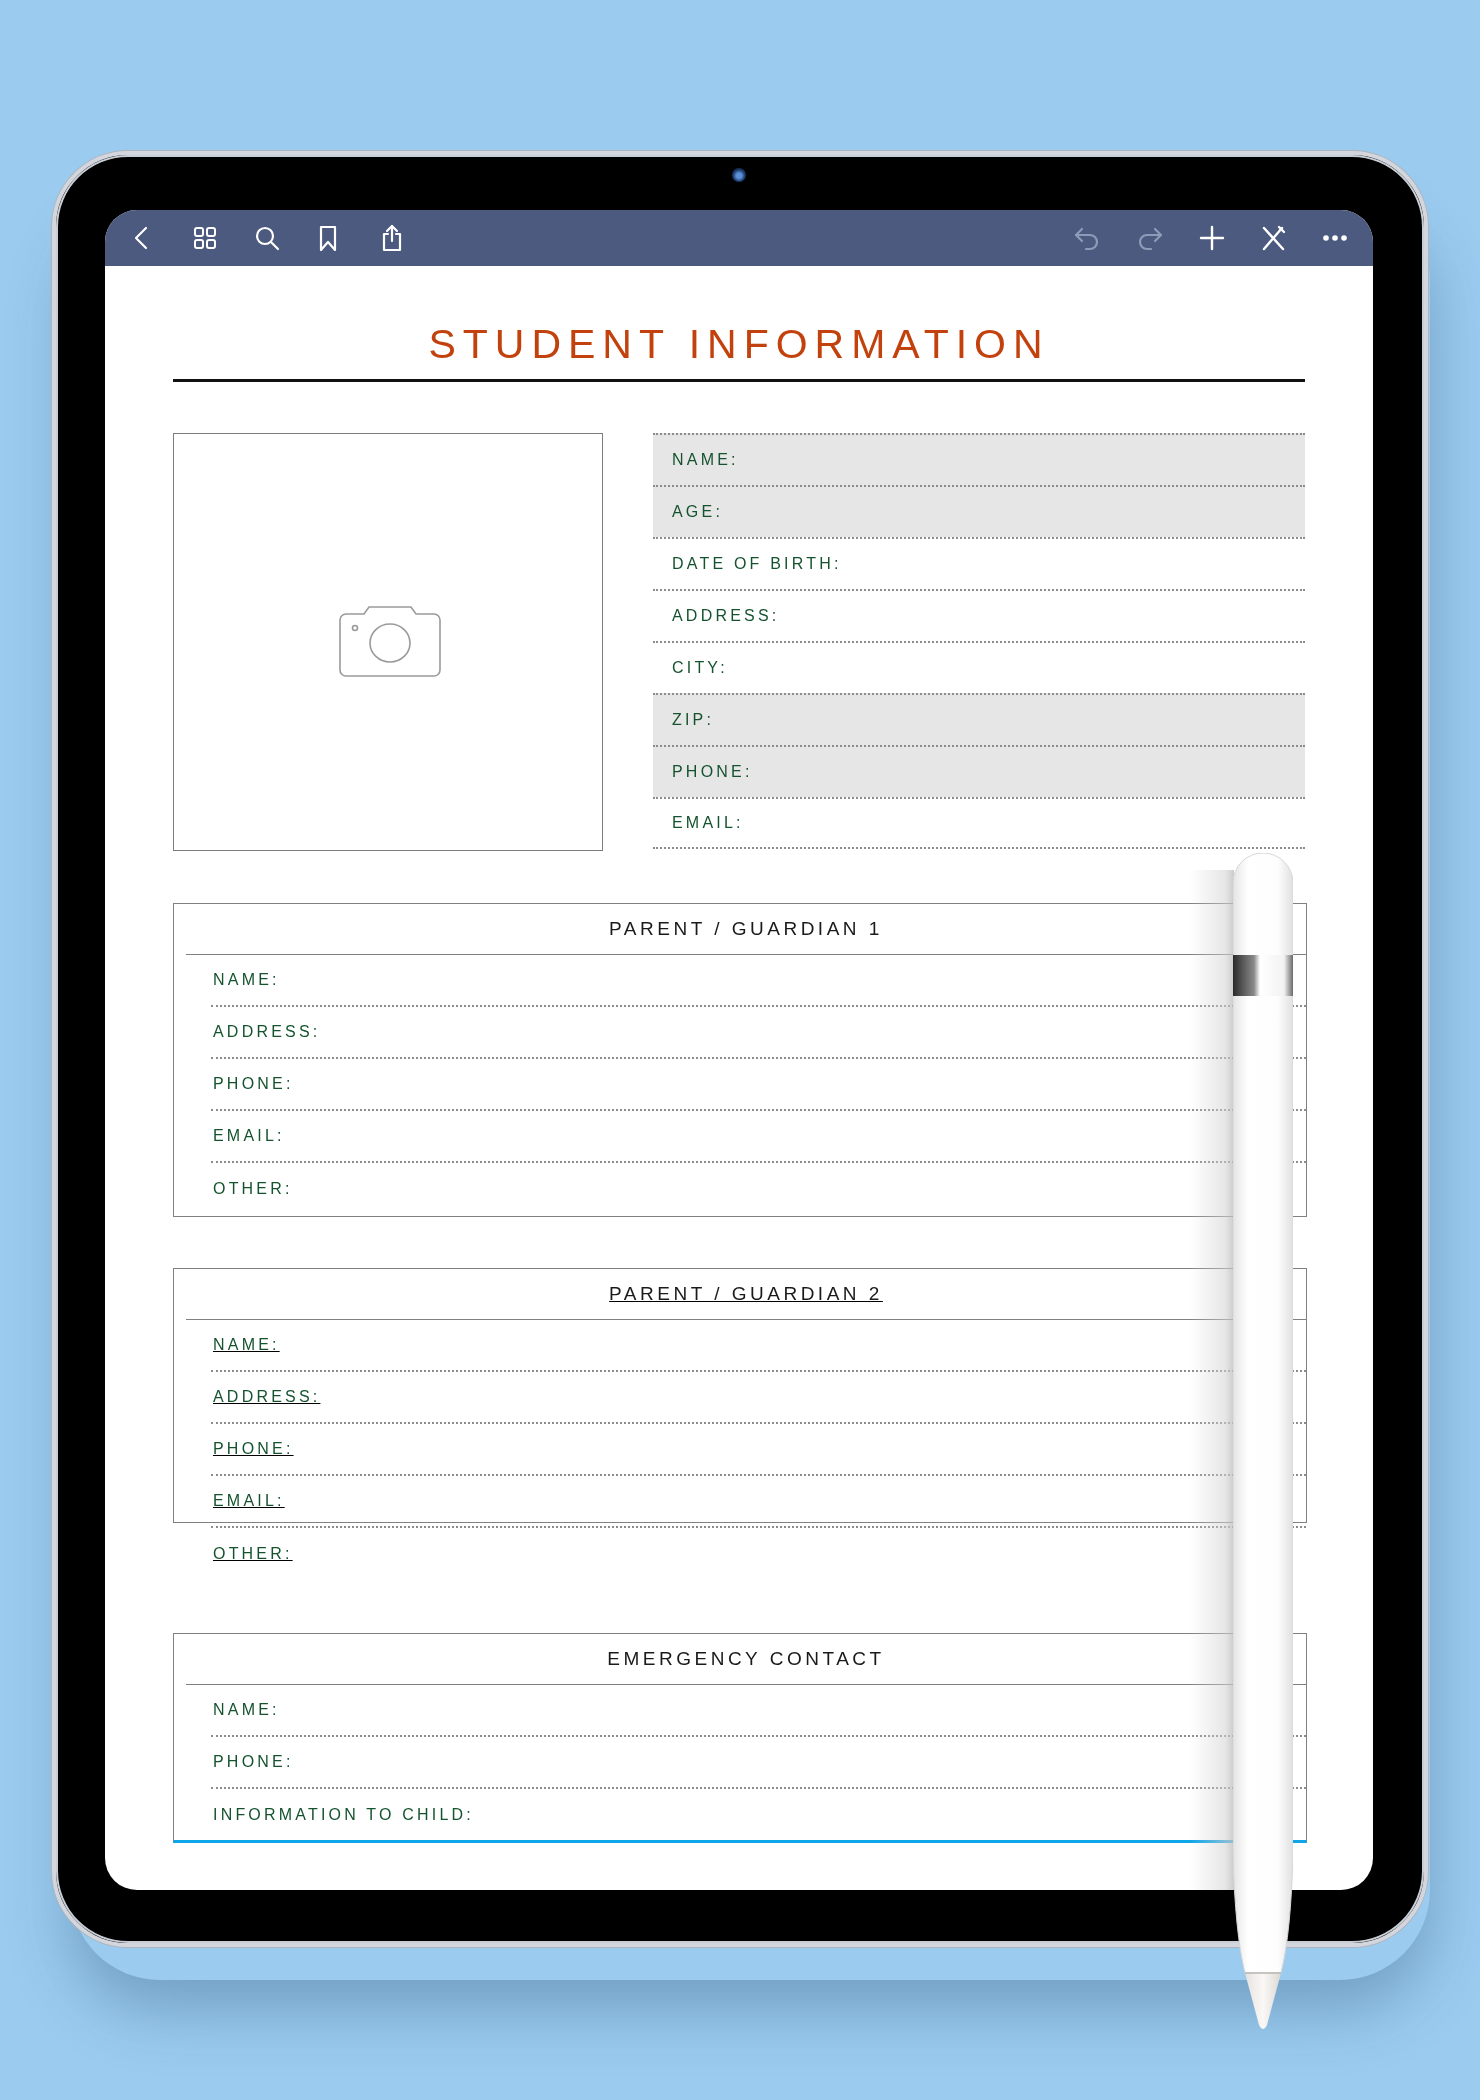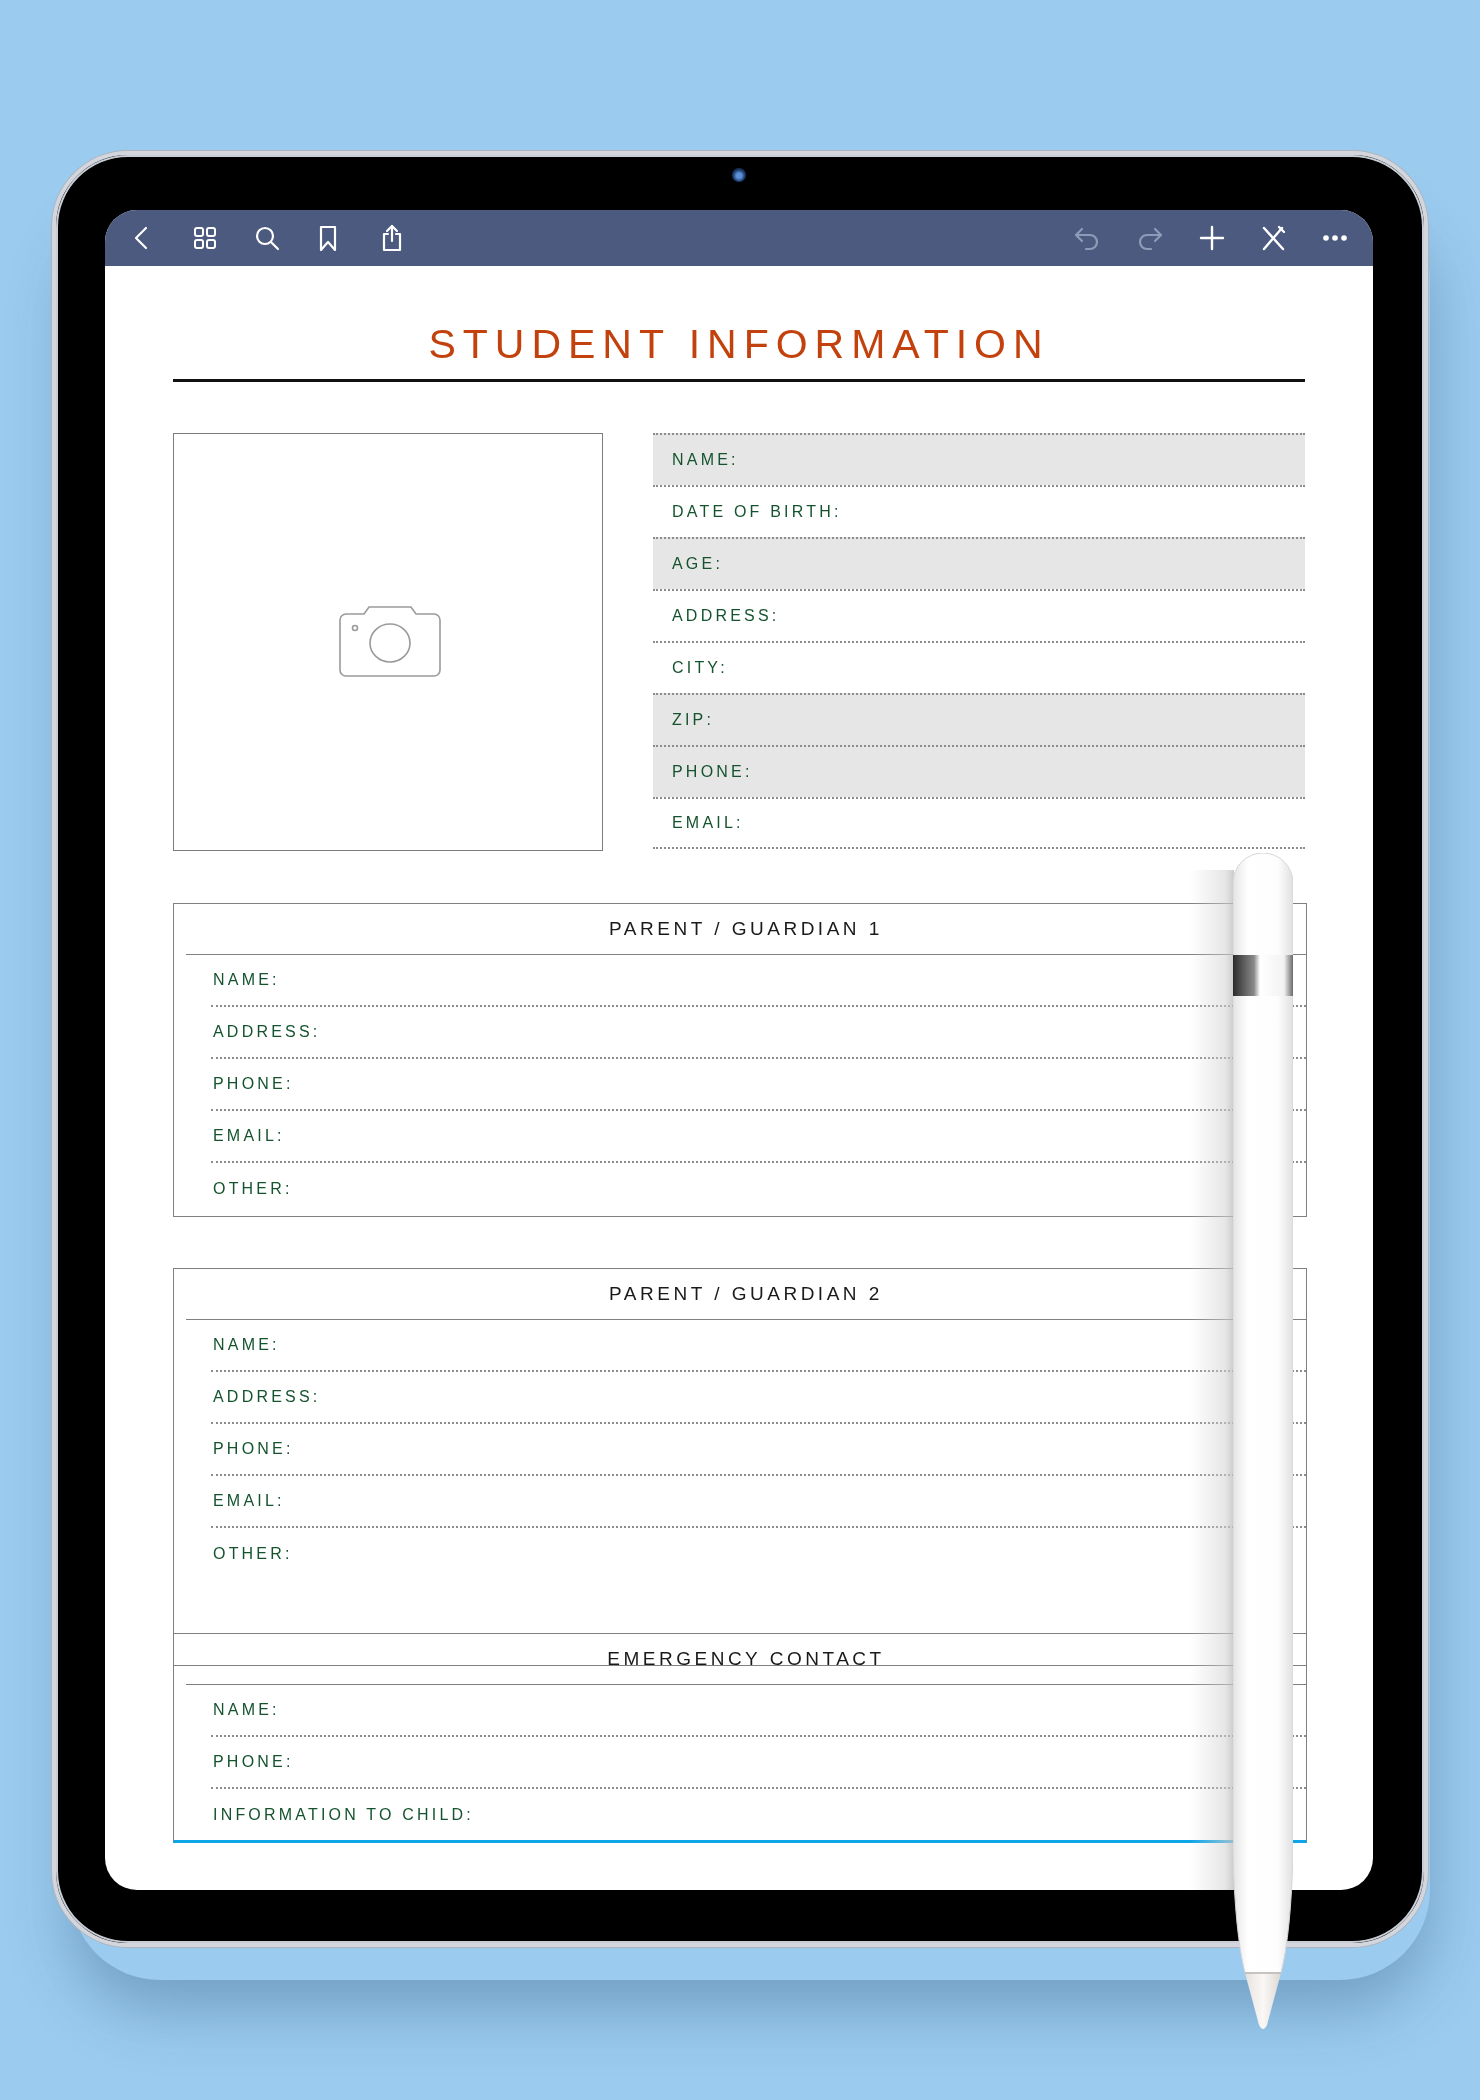--- a/index.html
+++ b/index.html
@@ -173,26 +173,26 @@
         <ellipse cx="52" cy="37" rx="20" ry="19"></ellipse>
         <circle cx="17" cy="22" r="2.5"></circle>
       </svg>
     </div>
   </div>
 
   <div class="abs fields">
     <div class="field-row shaded">
         <span class="field-label">NAME:</span>
       </div>
+    <div class="field-row shaded">
+        <span class="field-label">AGE:</span>
+      </div>
     <div class="field-row">
         <span class="field-label">DATE OF BIRTH:</span>
       </div>
-    <div class="field-row shaded">
-        <span class="field-label">AGE:</span>
-      </div>
     <div class="field-row">
         <span class="field-label">ADDRESS:</span>
       </div>
     <div class="field-row">
         <span class="field-label">CITY:</span>
       </div>
     <div class="field-row shaded">
         <span class="field-label">ZIP:</span>
       </div>
     <div class="field-row shaded">
@@ -215,21 +215,21 @@
         <span class="field-label">PHONE:</span>
       </div>
     <div class="section-row">
         <span class="field-label">EMAIL:</span>
       </div>
     <div class="section-row last">
         <span class="field-label">OTHER:</span>
       </div>
   </div>
 
-  <div class="abs section" style="top:1058px; height:398px;">
+  <div class="abs section" style="top:1058px; height:255px;text-decoration:underline;">
     <div class="section-header">PARENT / GUARDIAN 2</div>
     <div class="section-row">
         <span class="field-label">NAME:</span>
       </div>
     <div class="section-row">
         <span class="field-label">ADDRESS:</span>
       </div>
     <div class="section-row">
         <span class="field-label">PHONE:</span>
       </div>

